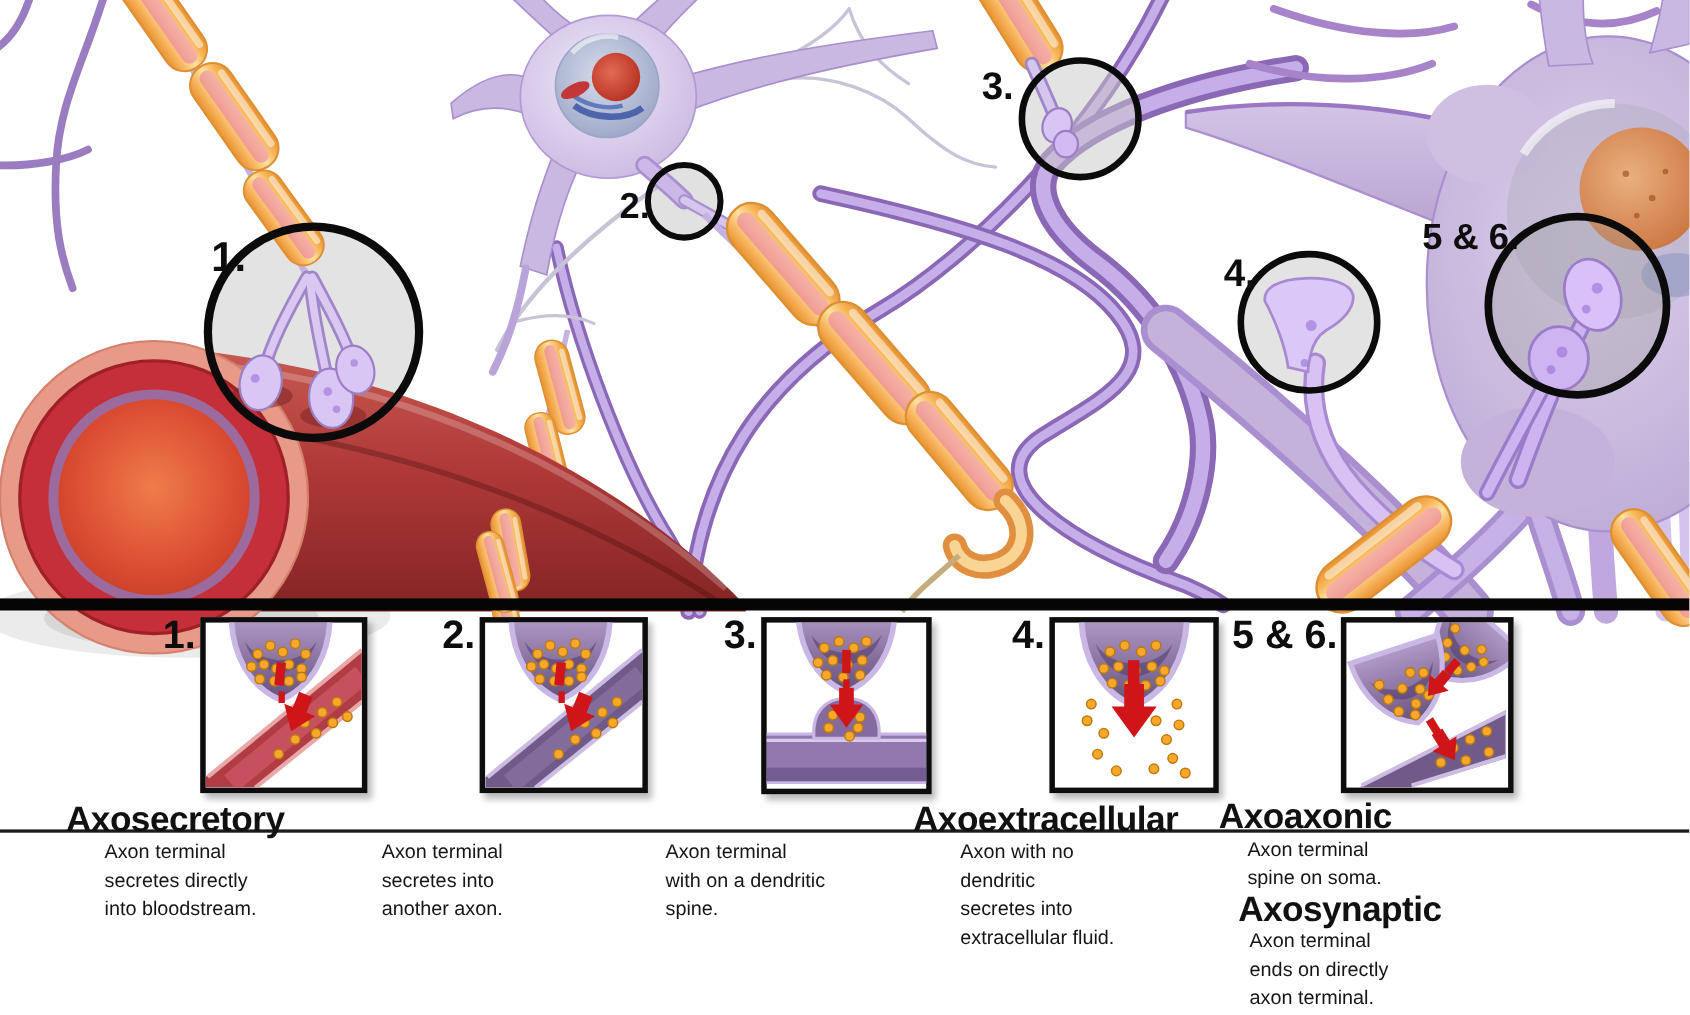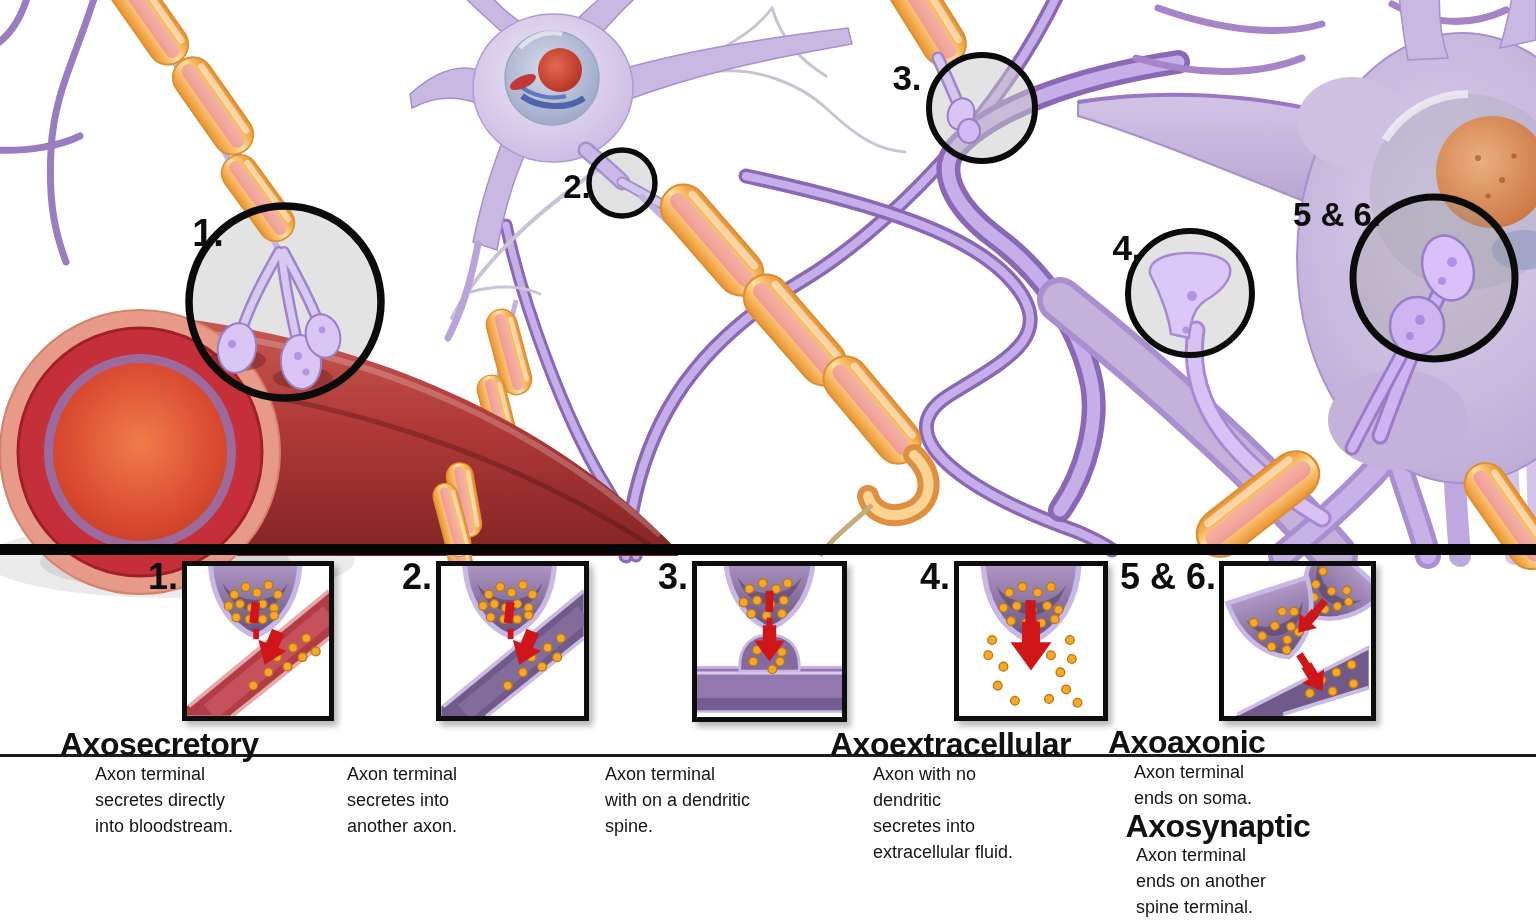--- a/index.html
+++ b/index.html
@@ -485,22 +485,22 @@
   <div>spine.</div>
 </div>
 <div class="ds" style="left:873px;top:761px">
   <div>Axon with no</div>
   <div>dendritic</div>
   <div>secretes into</div>
   <div>extracellular fluid.</div>
 </div>
 <div class="ds" style="left:1134px;top:759px">
   <div>Axon terminal</div>
-  <div>ends on soma.</div>
+  <div>spine on soma.</div>
 </div>
 <div class="hd" style="left:1118px;top:808px;width:200px;text-align:center">Axosynaptic</div>
 <div class="ds" style="left:1136px;top:842px">
   <div>Axon terminal</div>
-  <div>ends on another</div>
-  <div>spine terminal.</div>
+  <div>ends on directly</div>
+  <div>axon terminal.</div>
 </div>
 
 </div>
 
 </body></html>

